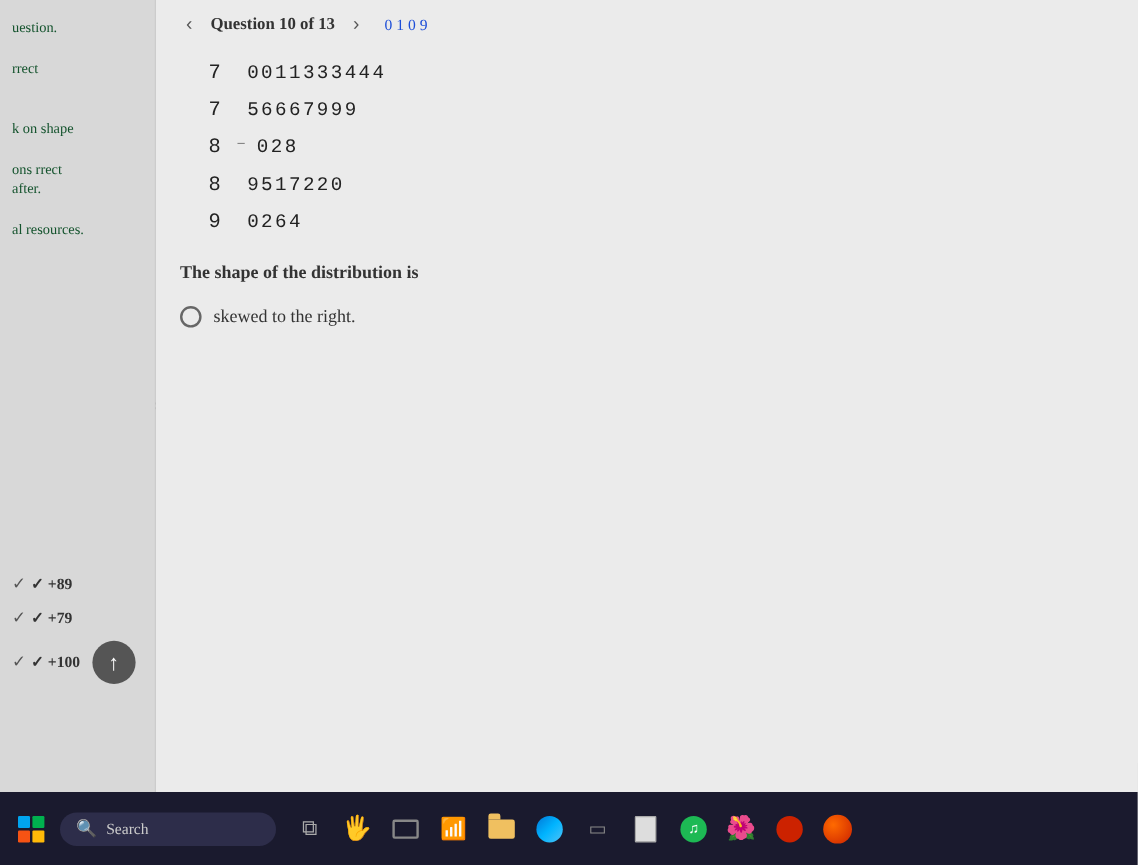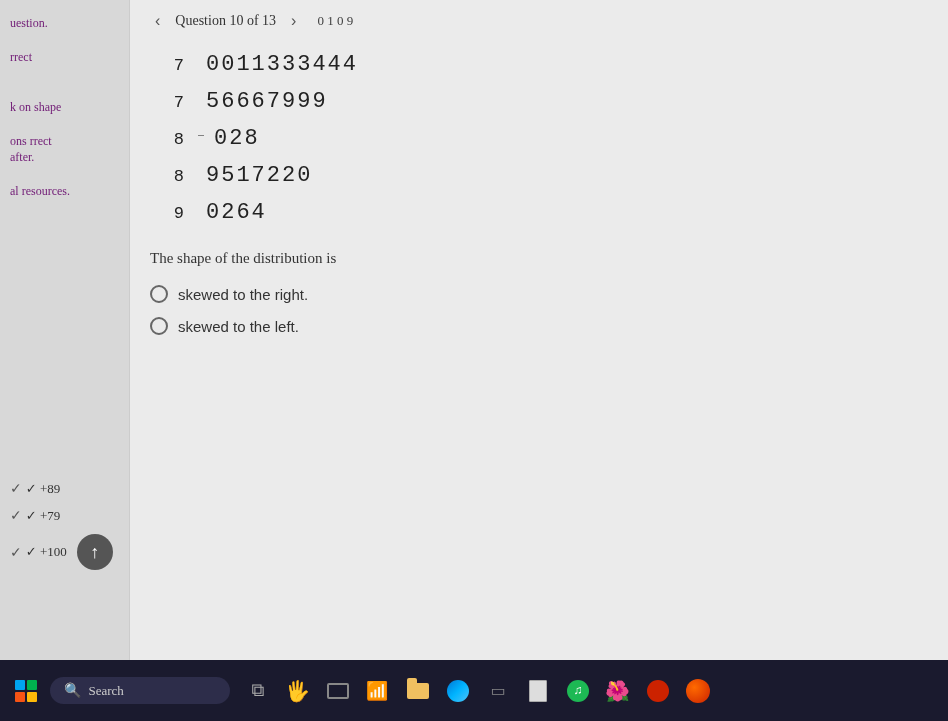--- a/index.html
+++ b/index.html
@@ -30,21 +30,21 @@
       background: #d8d8d8;
       position: relative;
       display: flex;
       flex-direction: column;
       padding: 10px 0;
       border-right: 1px solid #ccc;
     }
 
     .sidebar-top-text {
       font-size: 12px;
-      color: #701a75;
+      color: #14532d;
       padding: 5px 10px;
       line-height: 1.4;
       font-family: Liberation Serif, serif;
     }
 
     .sidebar-bottom {
       position: absolute;
       bottom: 80px;
       left: 0;
       width: 100%;
@@ -61,21 +61,21 @@
       font-size: 13px;
       color: #333;
     }
 
     .score-badge .check {
       color: #555;
       font-size: 14px;
     }
 
     .score-badge .score-text {
-      font-weight: 400;
+      font-weight: 700;
     }
 
     .up-button {
       width: 36px;
       height: 36px;
       border-radius: 50%;
       background: #555;
       border: none;
       cursor: pointer;
       display: flex;
@@ -135,21 +135,21 @@
       color: #555;
       cursor: pointer;
       background: none;
       border: none;
       padding: 2px 5px;
     }
 
     .question-title {
       font-size: 14px;
       color: #333;
-      font-weight: 400;
+      font-weight: 700;
     }
 
     
     .stem-leaf-container {
       margin-left: 10px;
       margin-bottom: 25px;
     }
 
     .stem-leaf-row {
       display: flex;
@@ -166,30 +166,31 @@
       margin-right: 12px;
       font-size: 17px;
     }
 
     .stem-leaf-row .separator {
       margin-right: 10px;
       font-size: 17px;
     }
 
     .stem-leaf-row .leaves {
-      font-size: 22px;
+      font-size: 16px;
       letter-spacing: 2px;
     }
 
     
     .question-text {
       font-size: 15px;
       color: #333;
       margin-bottom: 18px;
       font-family: Georgia, serif;
+      font-weight: bold;
     }
 
     
     .radio-option {
       display: flex;
       align-items: center;
       gap: 10px;
       margin-bottom: 14px;
       cursor: pointer;
     }
@@ -199,21 +200,21 @@
       height: 18px;
       border-radius: 50%;
       border: 2px solid #666;
       background: transparent;
       flex-shrink: 0;
     }
 
     .radio-label {
       font-size: 15px;
       color: #333;
-      font-family: Liberation Sans, sans-serif;
+      font-family: Liberation Serif, serif;
     }
 
     
     .taskbar {
       position: absolute;
       bottom: 0;
       left: 0;
       width: 948px;
       height: 61px;
       background: #1a1a2e;
@@ -414,21 +415,21 @@
   <div class="watermark-wrapper">
     <span class="watermark-text">© Macmillan Learning</span>
   </div>
 
   <div class="content-panel">
 
     <div class="header-bar">
       <button class="nav-arrow">‹</button>
       <span class="question-title">Question 10 of 13</span>
       <button class="nav-arrow">›</button>
-      <span style="margin-left:6px;font-size:13px;color:#404040;">0  1 0 9</span>
+      <span style="margin-left:6px;font-size:13px;color:#1d4ed8;">0  1 0 9</span>
     </div>
 
     <div class="stem-leaf-container">
       <div class="stem-leaf-row">
         <span class="stem">7</span>
         <span class="separator"></span>
         <span class="leaves">0011333444</span>
       </div>
       <div class="stem-leaf-row">
         <span class="stem">7</span>
@@ -452,24 +453,20 @@
         <span class="leaves">0264</span>
       </div>
     </div>
 
     <p class="question-text">The shape of the distribution is</p>
 
     <div>
       <div class="radio-option">
         <div class="radio-circle"></div>
         <span class="radio-label">skewed to the right.</span>
-      </div>
-      <div class="radio-option">
-        <div class="radio-circle"></div>
-        <span class="radio-label">skewed to the left.</span>
       </div>
     </div>
 
   </div>
 </div>
 
 <div class="taskbar">
 
   <div class="taskbar-windows-btn">
     <div class="windows-icon">

